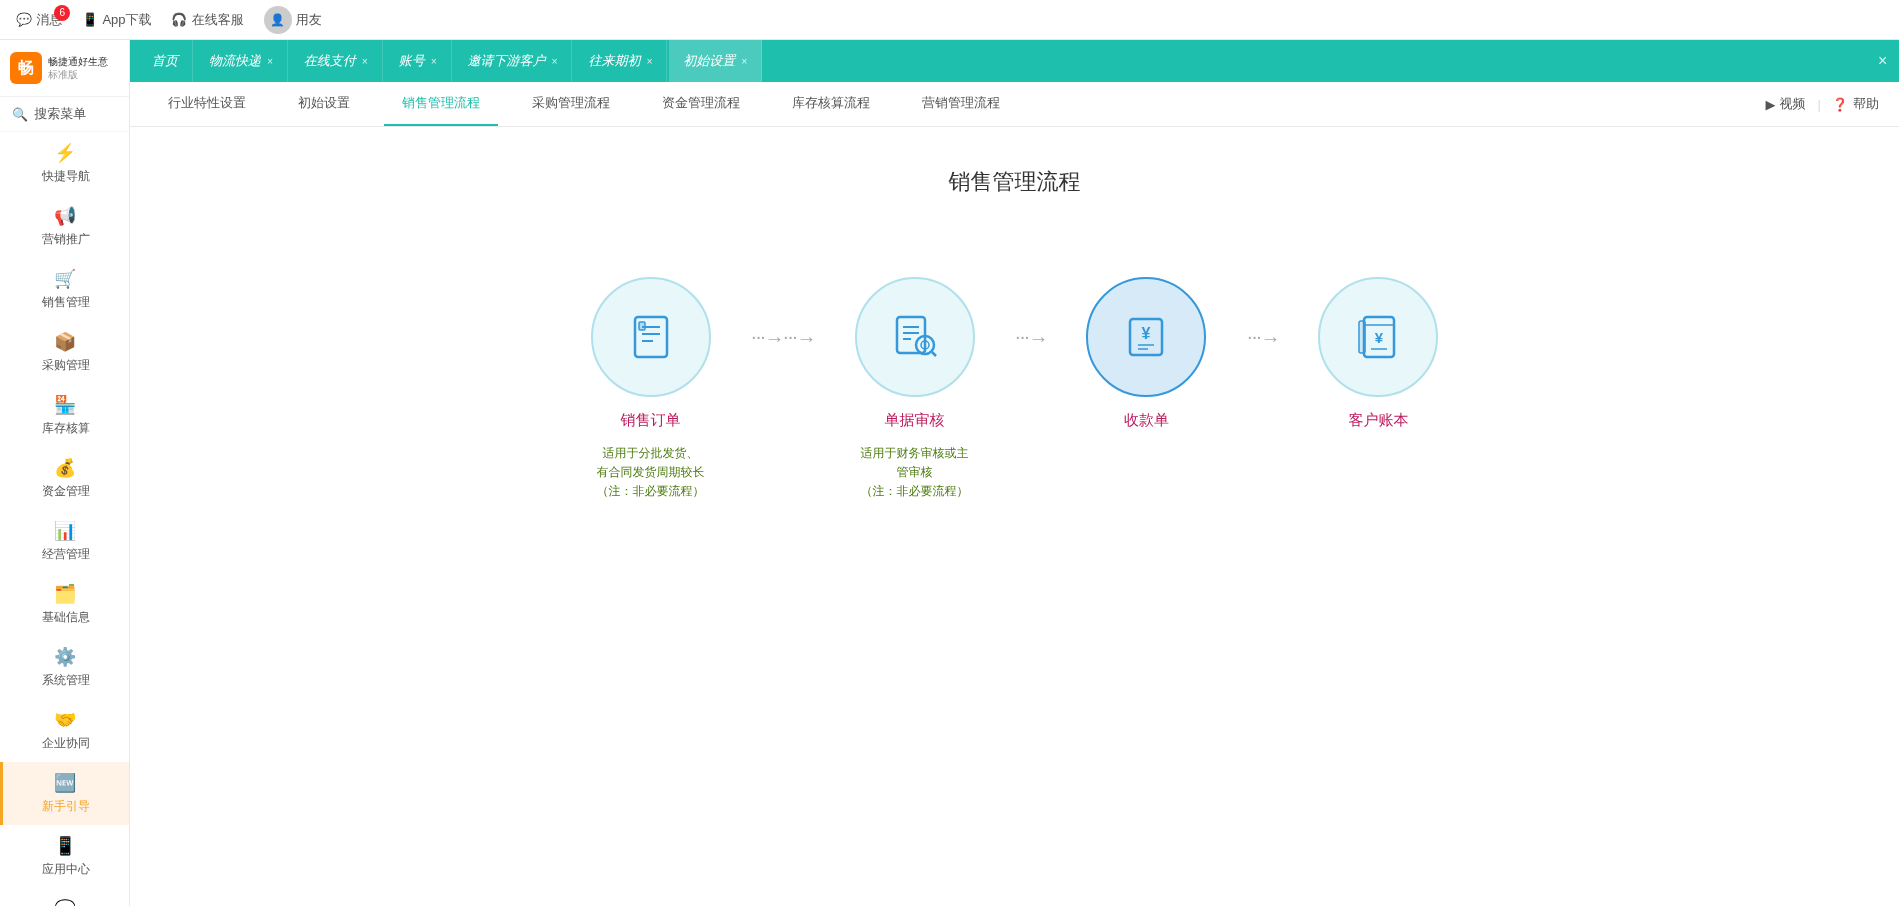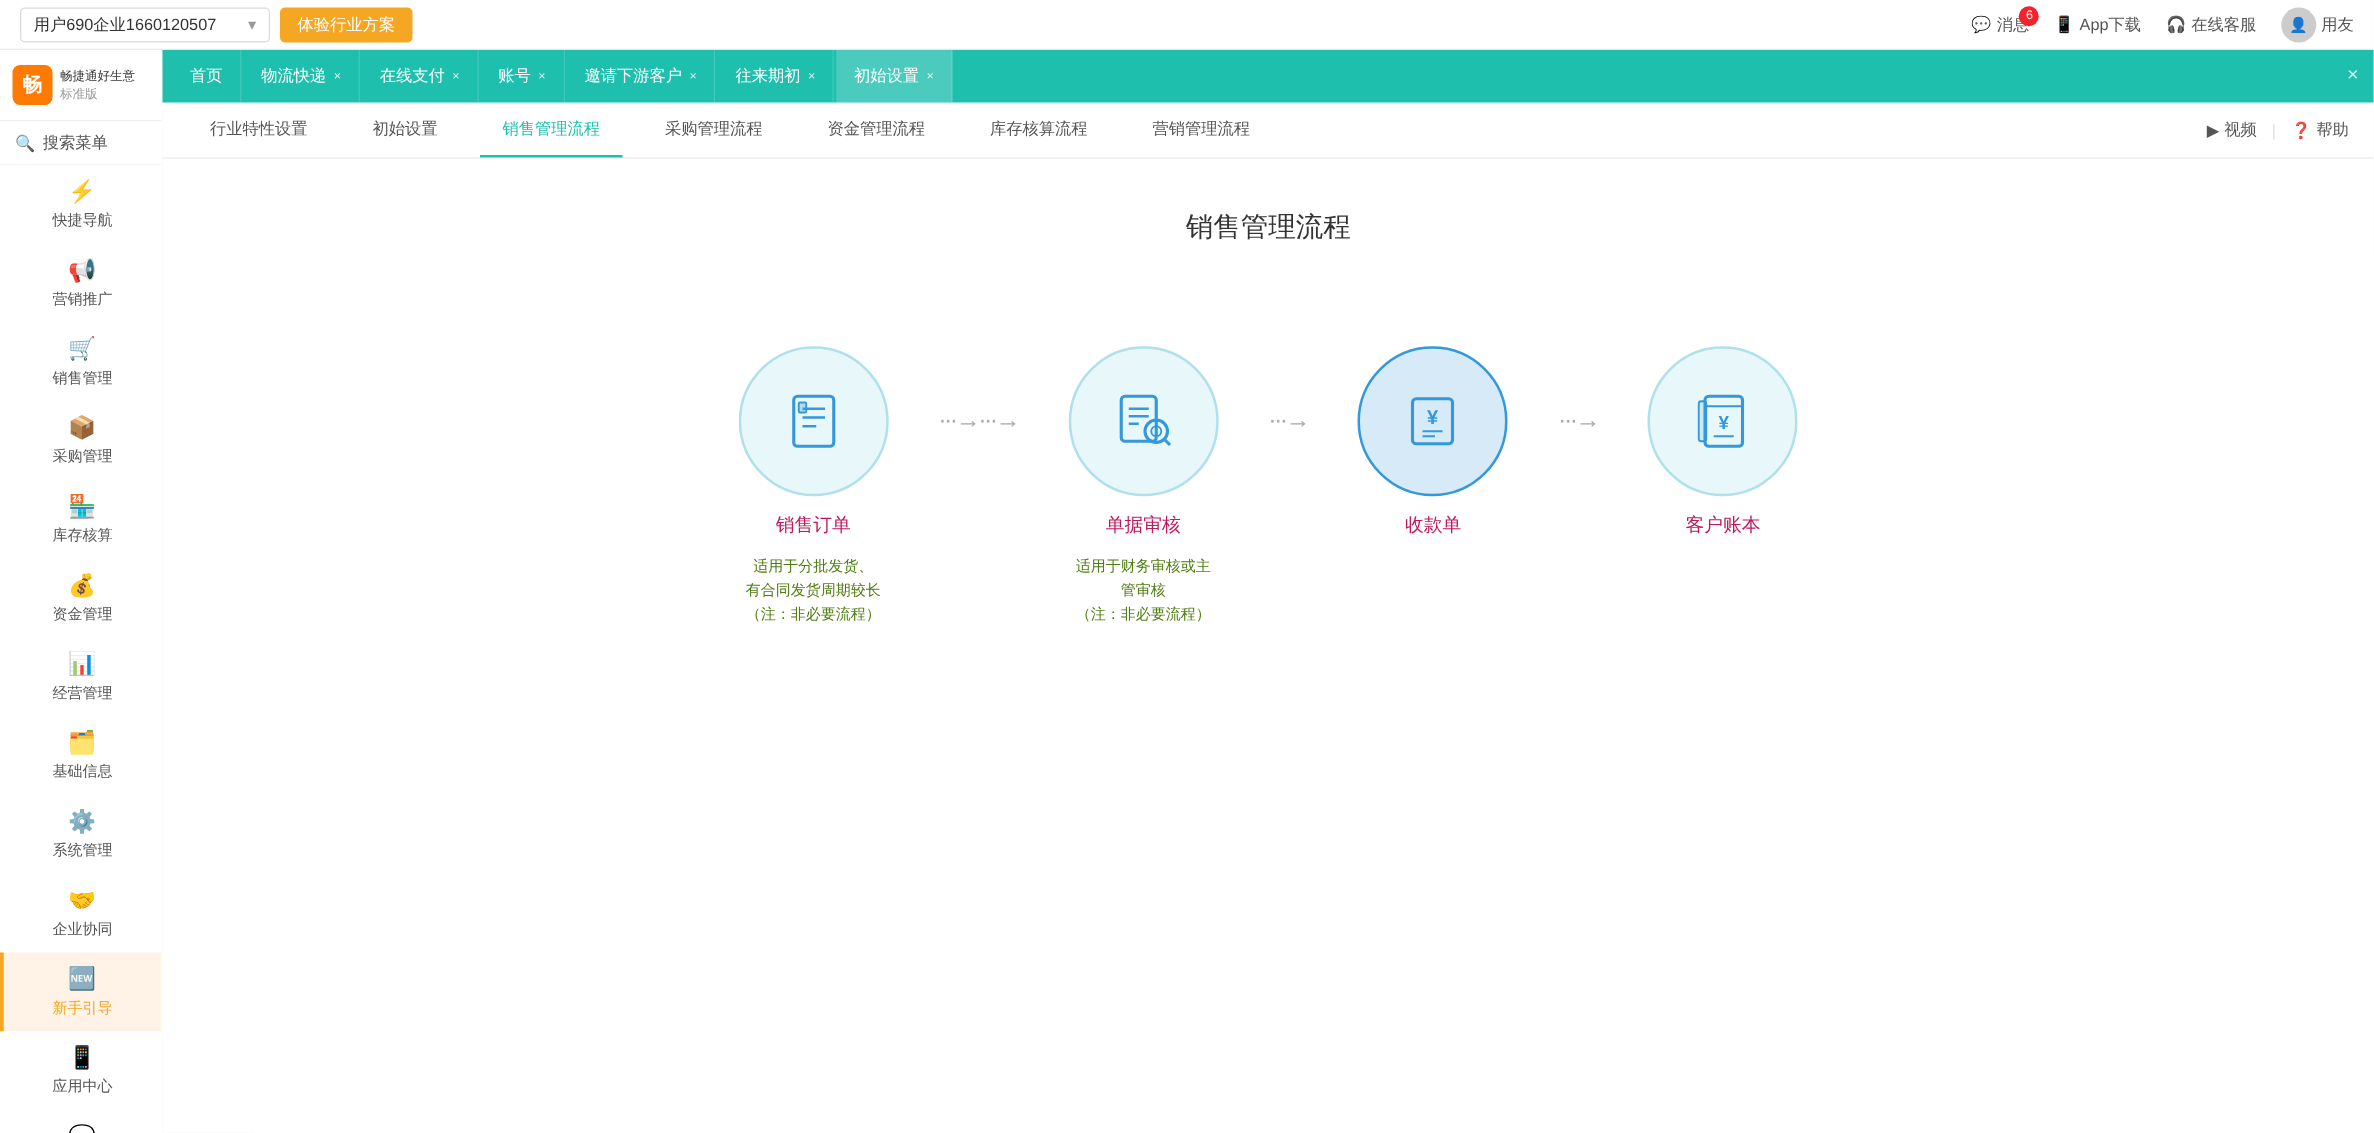--- a/index.html
+++ b/index.html
@@ -79,21 +79,21 @@
     }
     .sidebar-icon { font-size: 18px; }
 
     
     .main-content { flex: 1; display: flex; flex-direction: column; background: #fff; }
 
     
     .nav-tabs {
       height: 42px; background: #1fbfad;
       display: flex; align-items: center; padding: 0 8px;
-      gap: 2px; position: relative;
+      gap: 2px; position: relative; font-style: italic;
     }
     .nav-tab {
       height: 42px; display: flex; align-items: center; gap: 4px;
       padding: 0 14px; color: #fff; cursor: pointer; font-size: 13px;
       border-right: 1px solid rgba(255,255,255,0.15);
       white-space: nowrap;
     }
     .nav-tab.active { background: rgba(255,255,255,0.2); }
     .nav-tab .close-x { font-size: 10px; margin-left: 2px; opacity: 0.8; }
     .nav-close-all {
@@ -150,27 +150,20 @@
 
     
     .flow-circle.highlight {
       background: #d6eaf8; border-color: #3498db;
     }
   </style>
 </head>
 <body>
 
 <div class="top-bar">
-  <div class="top-bar-left">
-    <div class="user-select">
-      <span>用户690企业1660120507</span>
-      <span class="chevron">▾</span>
-    </div>
-    <button class="btn-experience">体验行业方案</button>
-  </div>
   <div class="top-bar-right">
     <div class="top-bar-icon-item">
       <span>💬</span>
       <span>消息</span>
       <span class="badge">6</span>
     </div>
     <div class="top-bar-icon-item">
       <span>📱</span>
       <span>App下载</span>
     </div>

